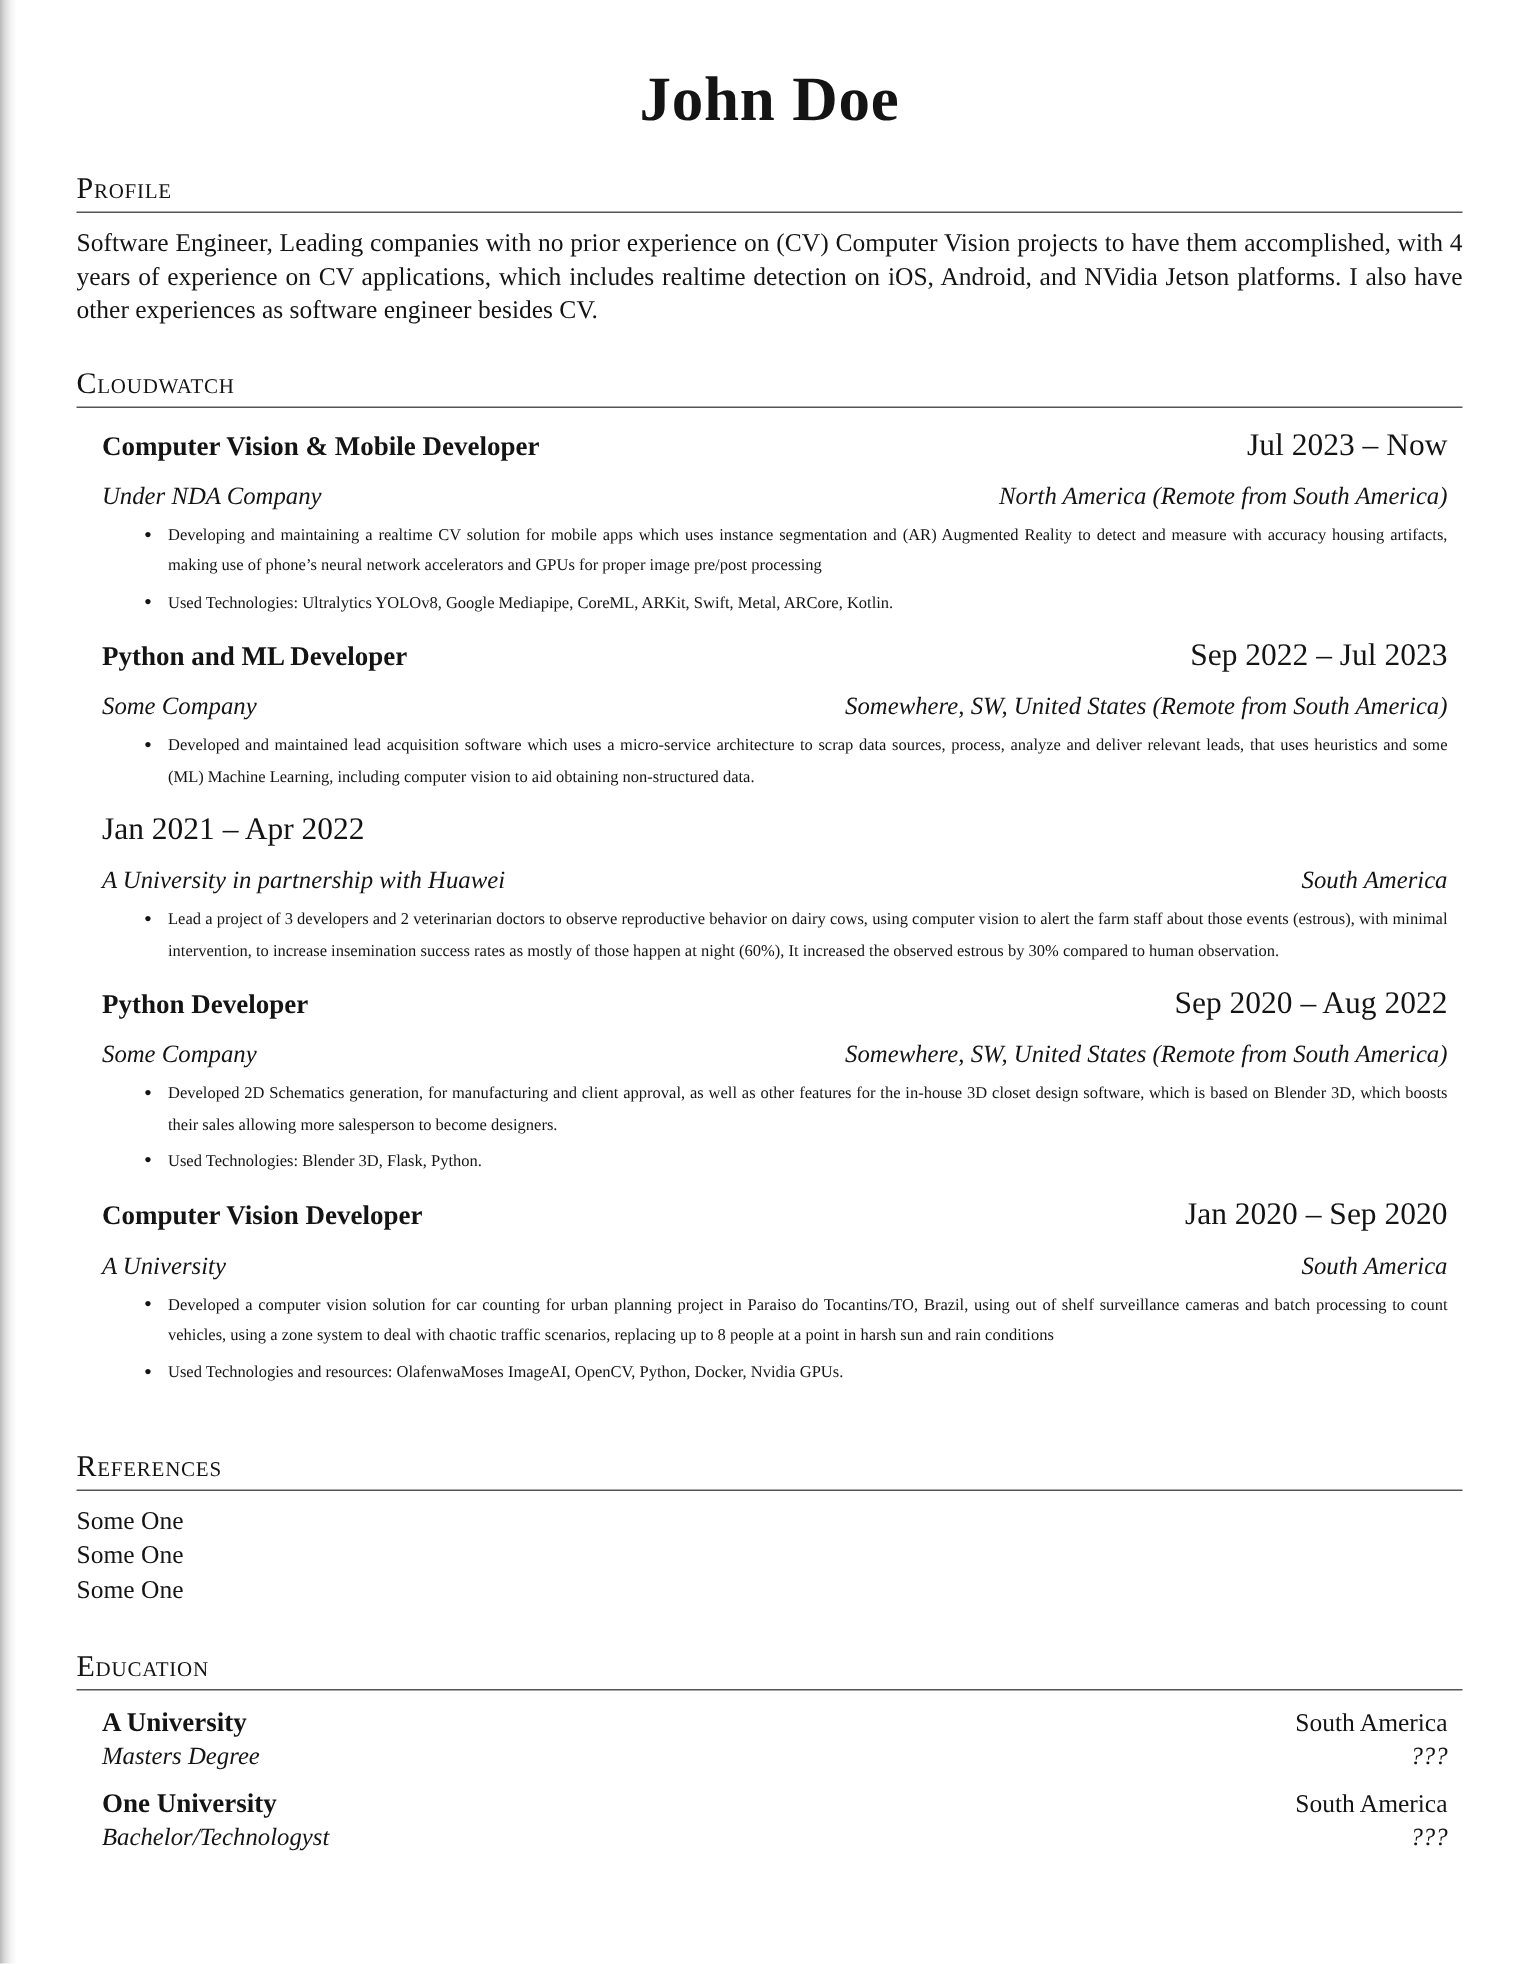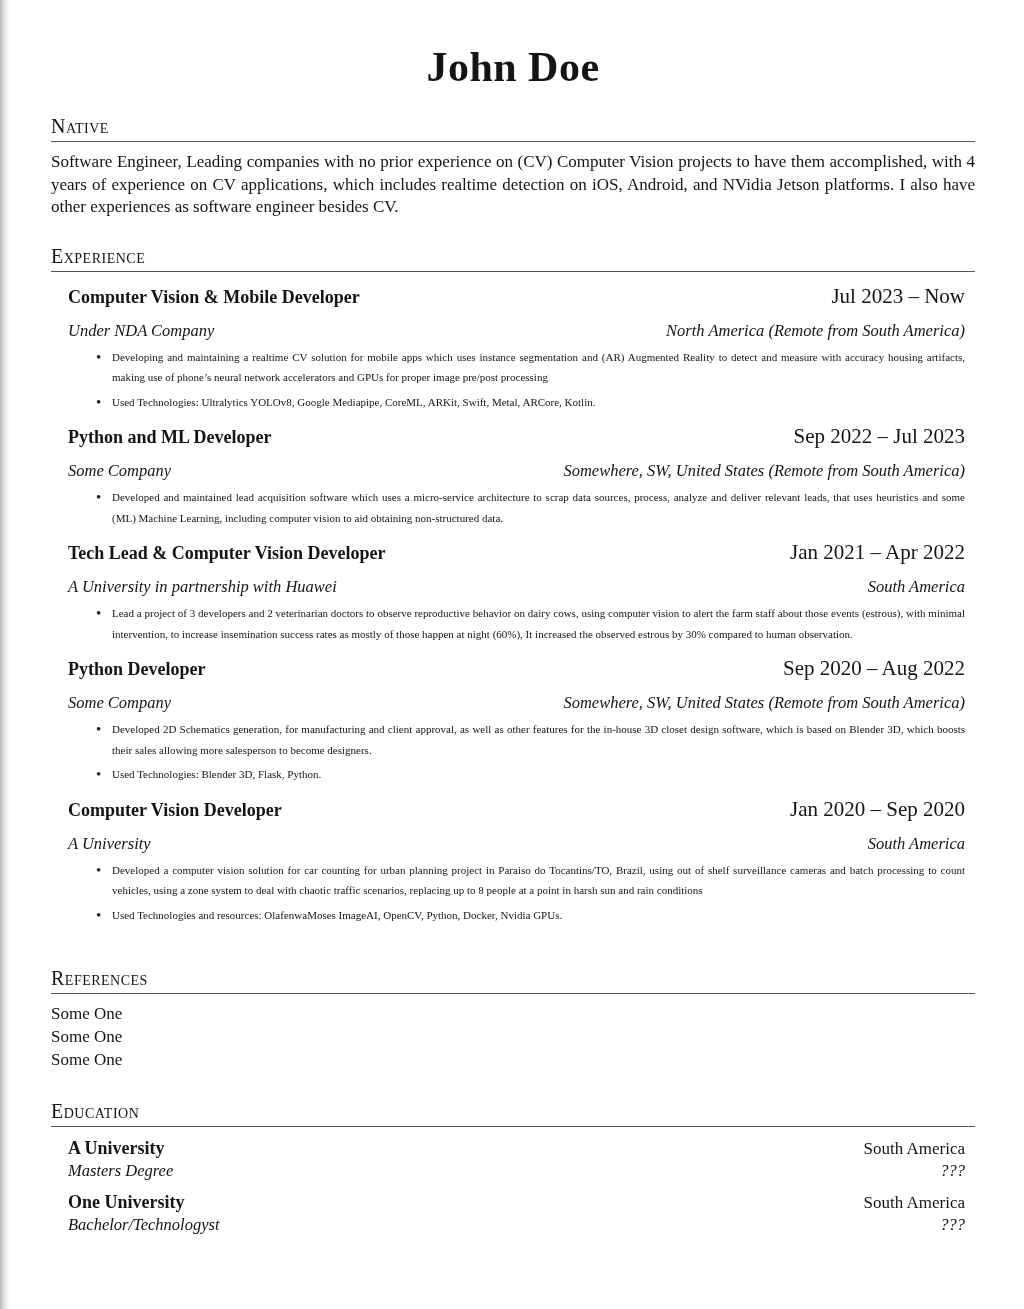--- a/index.html
+++ b/index.html
@@ -108,26 +108,26 @@
 </head>
 <body>
 
 <div class="edge-shadow"></div>
 
 <div class="page">
 
   <h1 class="name">John Doe</h1>
 
   <section class="sec-profile">
-    <h2 class="sec">Native</h2>
+    <h2 class="sec">Profile</h2>
     <p class="para">Software Engineer, Leading companies with no prior experience on (CV) Computer Vision projects to have them accomplished, with 4 years of experience on CV applications, which includes realtime detection on iOS, Android, and NVidia Jetson platforms. I also have other experiences as software engineer besides CV.</p>
   </section>
 
   <section class="sec-exp">
-    <h2 class="sec">Experience</h2>
+    <h2 class="sec">Cloudwatch</h2>
 
     <div class="entry">
       <div class="entry-row">
         <span class="job-title">Computer Vision &amp; Mobile Developer</span>
         <span class="job-dates">Jul 2023 – Now</span>
       </div>
       <div class="entry-row row-sub">
         <span class="job-company">Under NDA Company</span>
         <span class="job-location">North America (Remote from South America)</span>
       </div>
@@ -146,21 +146,20 @@
         <span class="job-company">Some Company</span>
         <span class="job-location">Somewhere, SW, United States (Remote from South America)</span>
       </div>
       <ul class="bullets">
         <li>Developed and maintained lead acquisition software which uses a micro-service architecture to scrap data sources, process, analyze and deliver relevant leads, that uses heuristics and some (ML) Machine Learning, including computer vision to aid obtaining non-structured data.</li>
       </ul>
     </div>
 
     <div class="entry">
       <div class="entry-row">
-        <span class="job-title">Tech Lead &amp; Computer Vision Developer</span>
         <span class="job-dates">Jan 2021 – Apr 2022</span>
       </div>
       <div class="entry-row row-sub">
         <span class="job-company">A University in partnership with Huawei</span>
         <span class="job-location">South America</span>
       </div>
       <ul class="bullets">
         <li>Lead a project of 3 developers and 2 veterinarian doctors to observe reproductive behavior on dairy cows, using computer vision to alert the farm staff about those events (estrous), with minimal intervention, to increase insemination success rates as mostly of those happen at night (60%), It increased the observed estrous by 30% compared to human observation.</li>
       </ul>
     </div>

